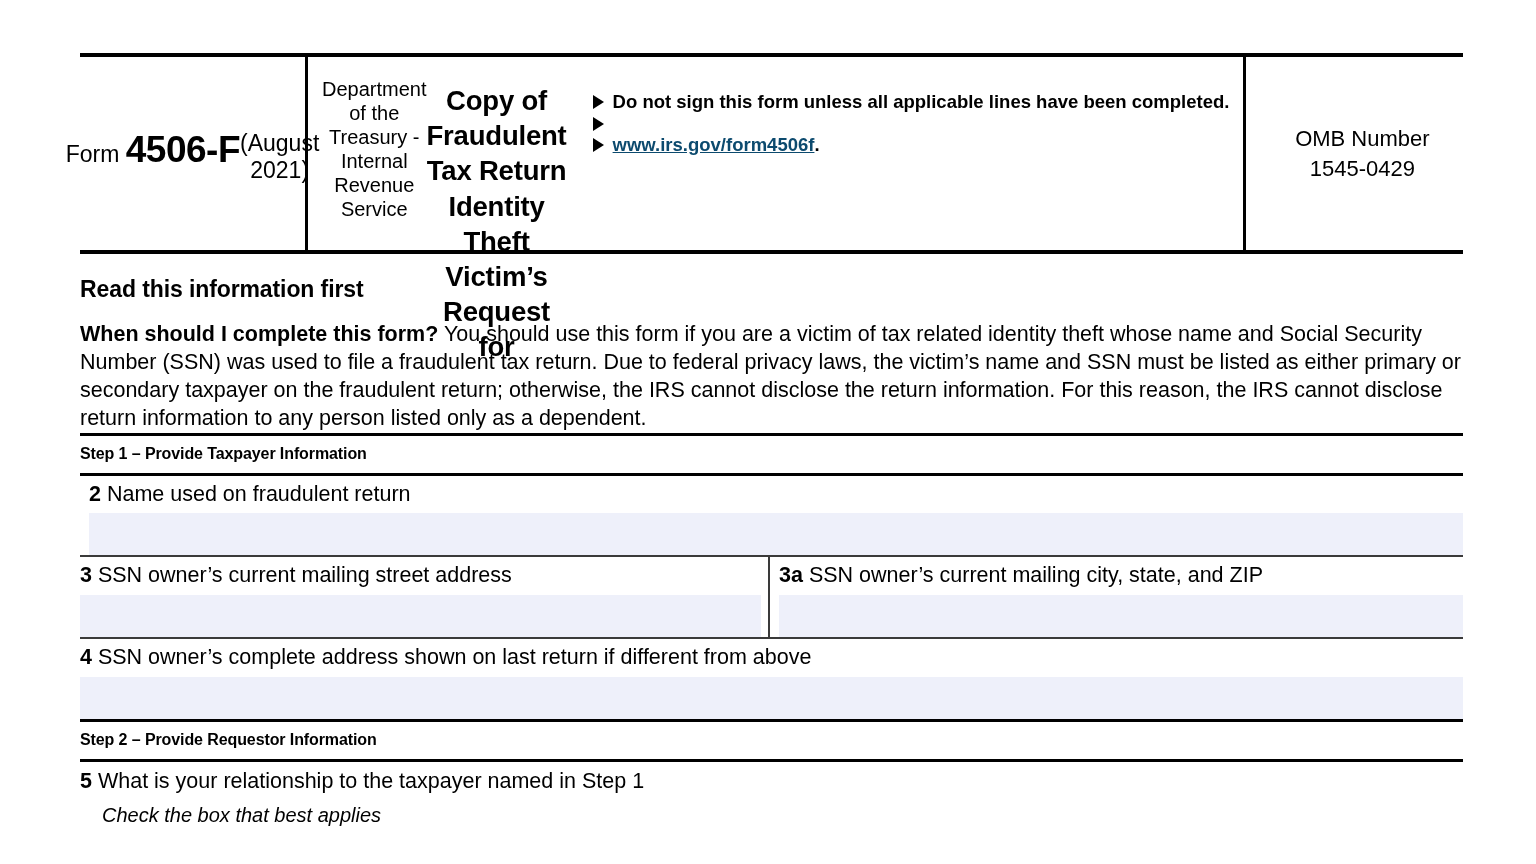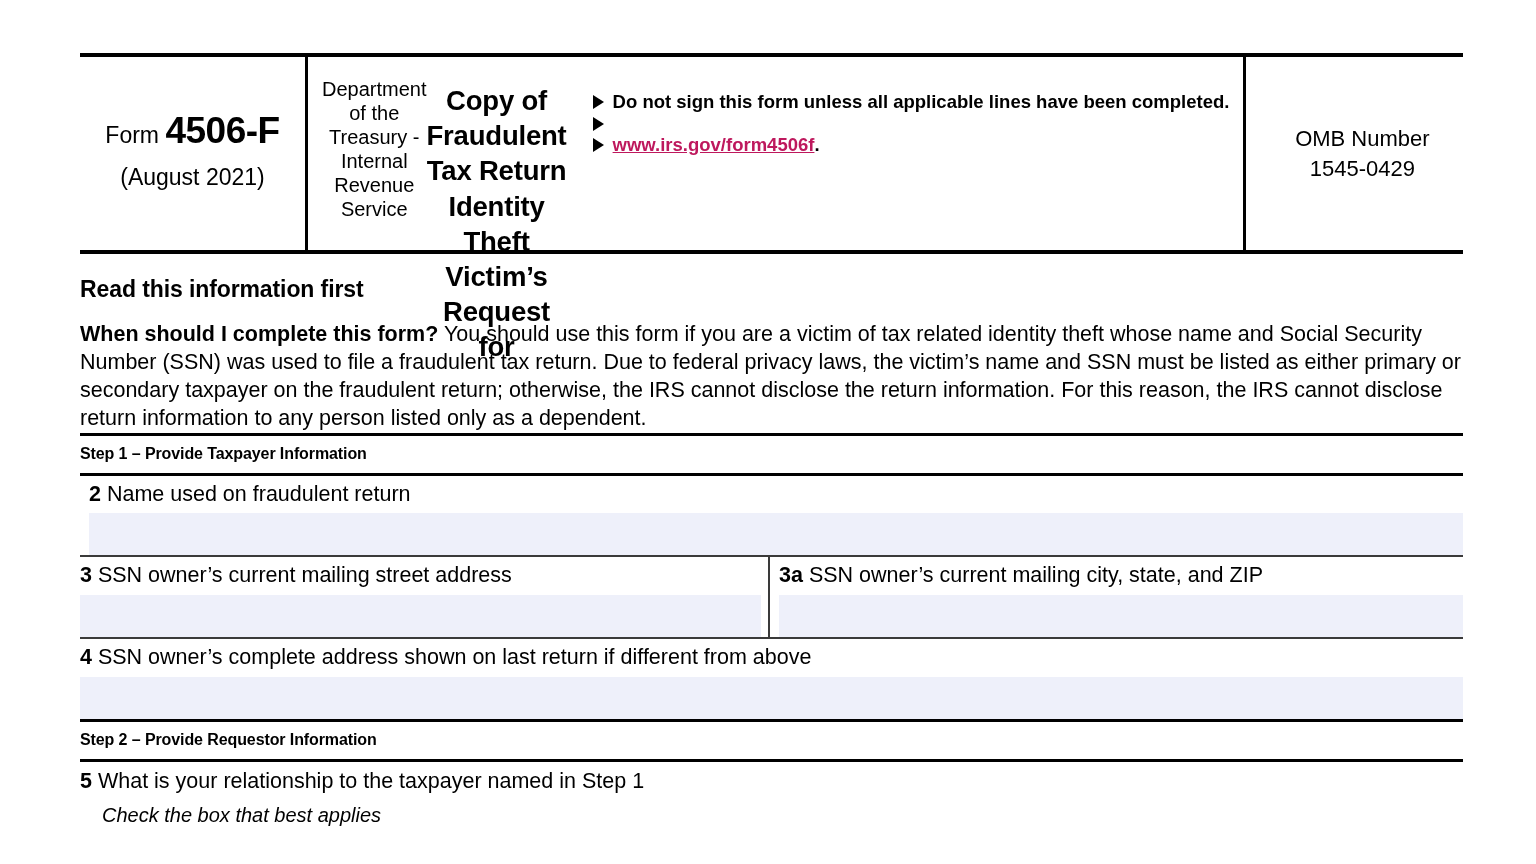--- a/index.html
+++ b/index.html
@@ -39,21 +39,20 @@
     display: flex;
     align-items: stretch;
     height: 201px;
     box-sizing: border-box;
   }
   .hdr-left {
     width: 228px;
     flex: 0 0 228px;
     border-right: 3px solid #000;
     display: flex;
-    flex-direction: column;
     align-items: center;
     justify-content: center;
     text-align: center;
     box-sizing: border-box;
     padding-bottom: 6px;
   }
   .form-no {
     font-size: 23px;
     line-height: 1.15;
     white-space: nowrap;
@@ -108,21 +107,21 @@
     border-left: 11px solid #000;
     border-top: 7px solid transparent;
     border-bottom: 7px solid transparent;
     margin-right: 9px;
     position: relative;
     top: 1px;
     flex: 0 0 auto;
   }
   .bullet a,
   .bullet .link {
-    color: #be185d;
+    color: #0c4a6e;
     text-decoration: underline;
     font-weight: bold;
   }
 
   .hdr-right {
     flex: 0 0 232px;
     width: 232px;
     box-sizing: border-box;
     display: flex;
     align-items: center;

